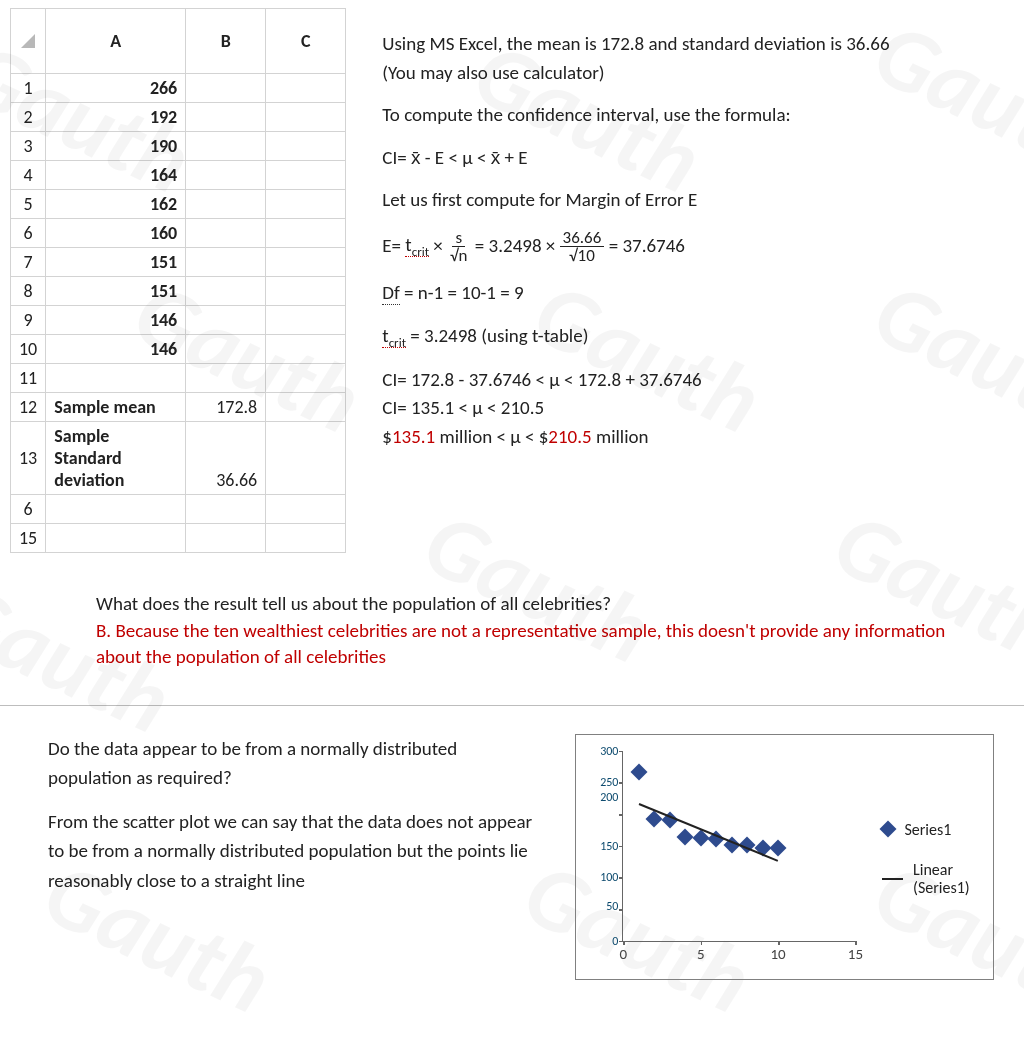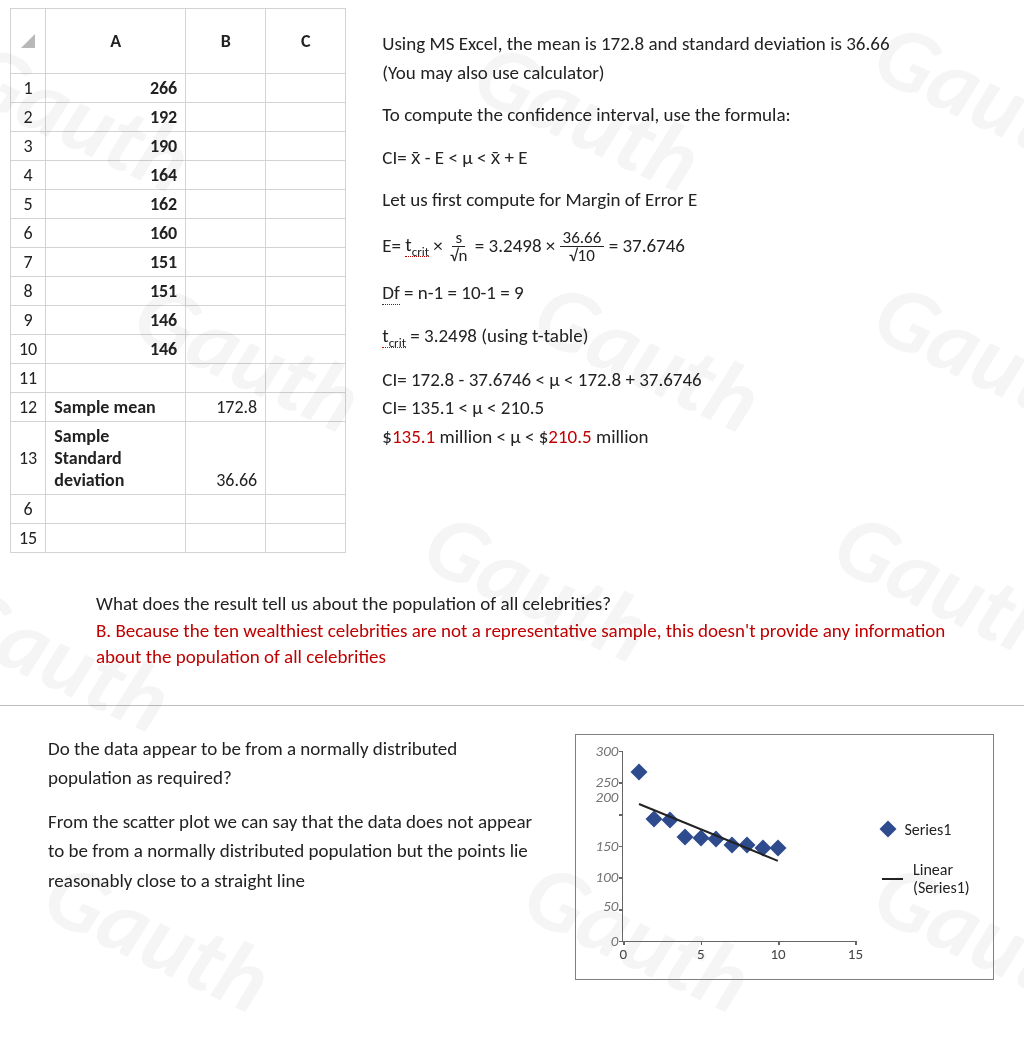--- a/index.html
+++ b/index.html
@@ -131,24 +131,23 @@
   width: 232px;
   height: 190px;
   border-left: 1.5px solid #666;
   border-bottom: 1.5px solid #666;
 }
 .ytick {
   position: absolute;
   left: 0;
   width: 34px;
   text-align: right;
-  font-size: 15px;
-  color: #737373;
+  font-size: 12px;
+  color: #0c4a6e;
   transform: translateY(-50%);
-  font-style: italic;
 }
 .xtick {
   position: absolute;
   bottom: -22px;
   font-size: 15px;
   color: #444;
   transform: translateX(-50%);
 }
 .tick-mark-y {
   position:absolute; left:-4px; width:4px; height:1.5px; background:#666;

